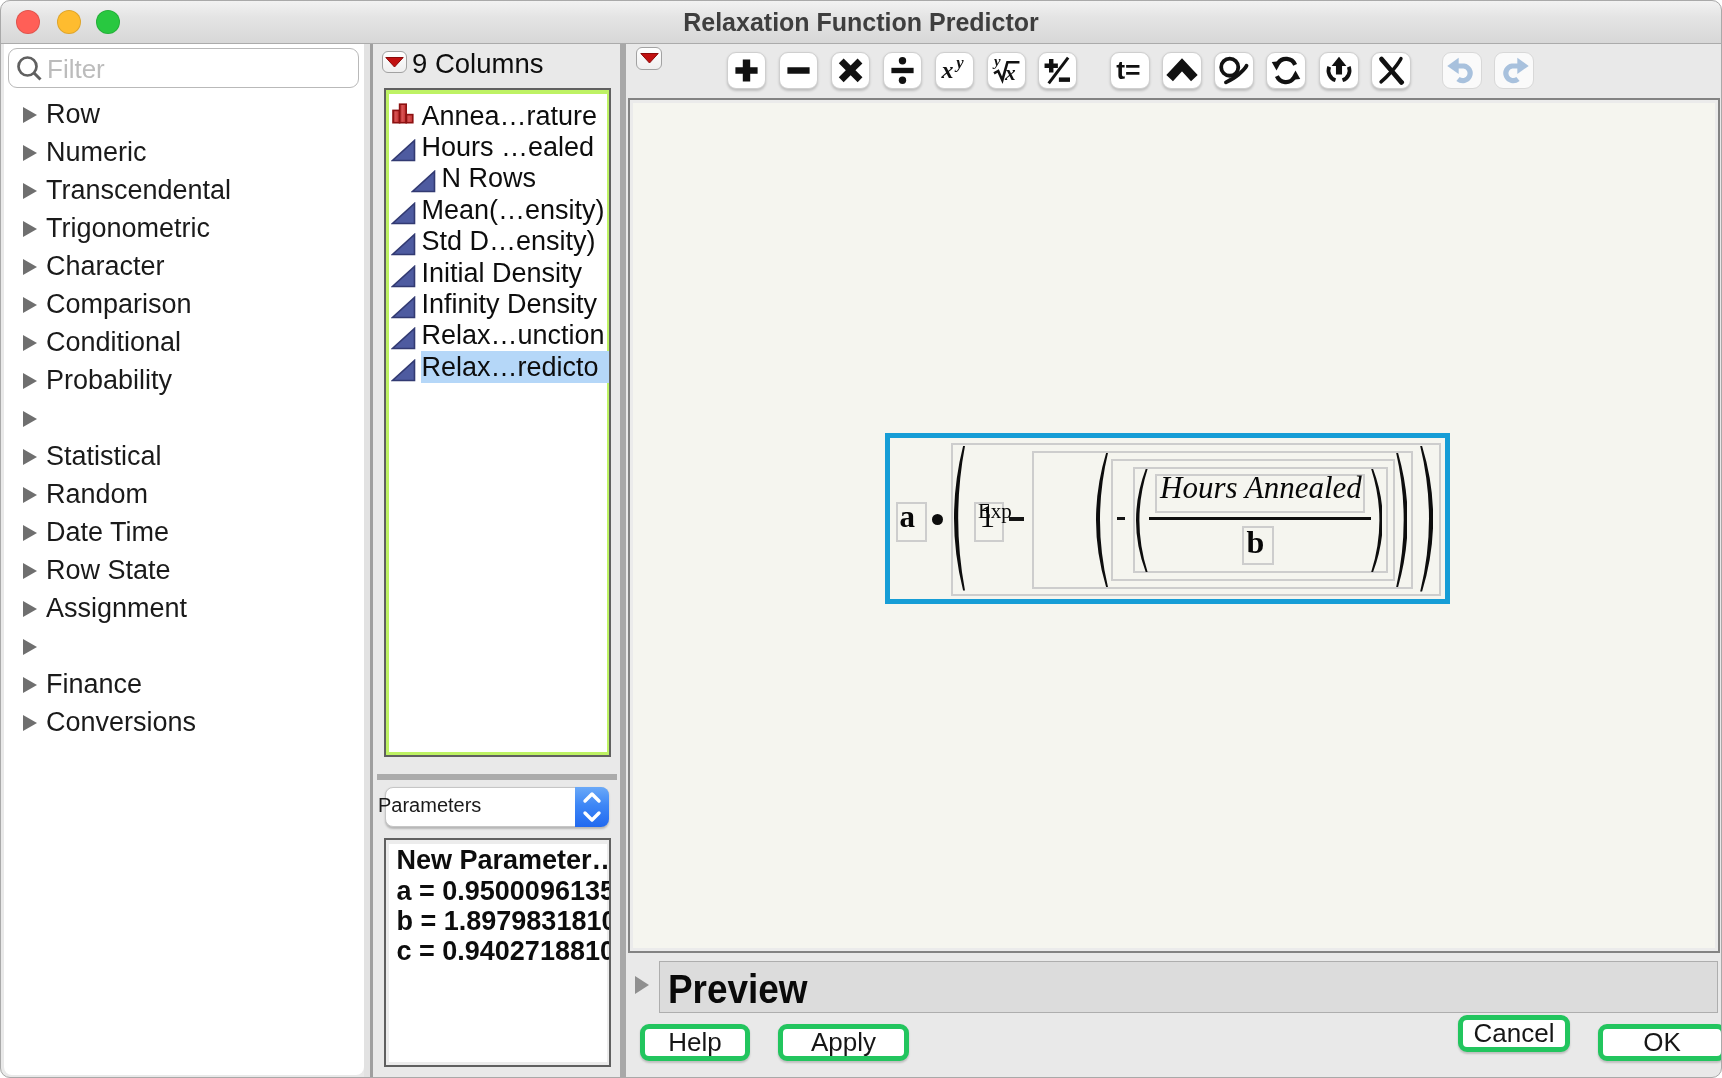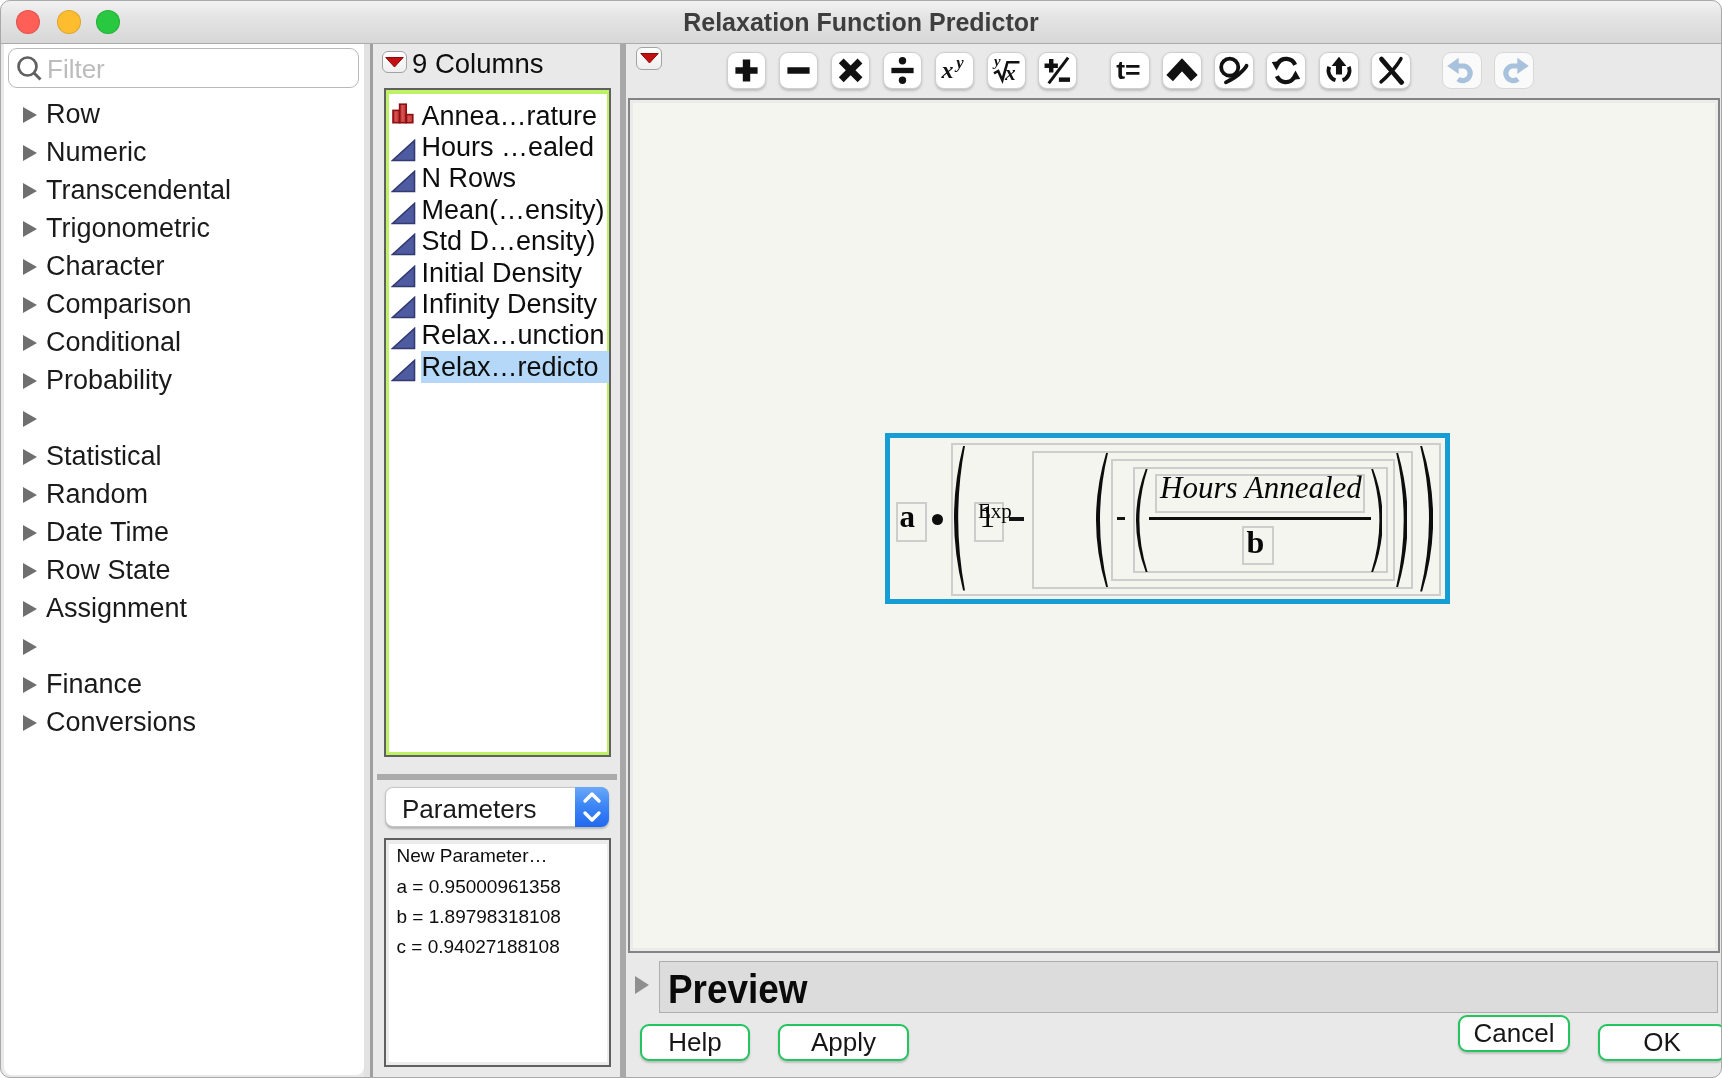--- a/index.html
+++ b/index.html
@@ -37,46 +37,46 @@
   .crow .ctxt{position:absolute;left:36px;top:50%;transform:translateY(-50%);white-space:nowrap;}
   .crow svg{position:absolute;left:5px;top:50%;transform:translateY(-35%);}
   .crow svg.hist{transform:translateY(-60%);}
   #selhl{left:35px;top:260.5px;width:188px;height:32px;background:#b5d7f8;}
   #splitter{left:377px;top:773.5px;width:240px;height:6px;background:#ababab;}
   
   #parambtn{left:384.5px;top:787px;width:224.5px;height:40px;background:#fff;border-radius:8px;
      border:1px solid #c6c6c6;box-shadow:0 1.5px 2px rgba(0,0,0,0.22);box-sizing:border-box;}
   #parambluecap{left:575px;top:787px;width:34px;height:40px;border-radius:0 8px 8px 0;
      background:linear-gradient(180deg,#6aa9f8 0%,#3e87f6 45%,#2169f0 100%);}
-  #paramtxt{left:402px;top:794px;font-size:26px;color:#1a1a1a;}
+  #paramtxt{left:378px;top:794px;font-size:20px;color:#1a1a1a;}
   #paramsbox{left:383.5px;top:838px;width:227px;height:229px;background:#ececec;
      border:2px solid #606060;box-sizing:border-box;overflow:hidden;}
   #paramsboxin{position:absolute;left:3.5px;top:3.5px;width:217.5px;height:218px;background:#fff;}
-  .prow{position:absolute;left:11px;font-size:19px;color:#0d0d0d;white-space:nowrap;}
+  .prow{position:absolute;left:11px;font-size:27px;color:#0d0d0d;white-space:nowrap;font-weight:bold;}
   
   .tbtn{background:#fff;border:1px solid #cfcfcf;border-radius:9px;box-sizing:border-box;
     box-shadow:0 1.5px 2.5px rgba(0,0,0,0.18);display:flex;align-items:center;justify-content:center;}
   .tbtn-dis{background:#fafafa;border:1.5px solid #d8d8d8;border-radius:9px;box-sizing:border-box;
     display:flex;align-items:center;justify-content:center;}
   
   #canvas{left:628px;top:98px;width:1091.5px;height:854.5px;background:#ebebeb;
     border:2px solid #838383;box-sizing:border-box;}
   #canvasin{left:633px;top:103px;width:1081.5px;height:844.5px;background:#f5f5ef;}
   
   .fbox{position:absolute;border:2px solid #cdcdcd;box-sizing:border-box;}
   .ftxt{position:absolute;font-family:"Liberation Serif",serif;color:#070707;white-space:nowrap;}
   #bluebox{position:absolute;left:885px;top:432.5px;width:564.5px;height:171px;
     border:5.5px solid #169dd6;box-sizing:border-box;}
   
   #prevbar{left:658.5px;top:960.5px;width:1059px;height:52px;background:#dcdcdc;
     border:1.5px solid #aeaeae;box-sizing:border-box;}
   #prevtri{left:635px;top:976px;width:0;height:0;border-left:14px solid #8f8f8f;
     border-top:9px solid transparent;border-bottom:9px solid transparent;}
   #prevtxt{left:668px;top:966px;font-size:41px;font-weight:bold;color:#0a0a0a;transform:scaleX(0.9);transform-origin:left;}
-  .fbtn{background:#fff;border:2px solid #22c55e;border-radius:9px;box-sizing:border-box;
+  .fbtn{background:#fff;border:5px solid #22c55e;border-radius:9px;box-sizing:border-box;
     box-shadow:0 1.5px 2px rgba(0,0,0,0.18);font-size:26px;color:#161616;
     display:flex;align-items:center;justify-content:center;}
 </style>
 </head>
 <body>
 
 <div class="abs" id="titlebar"></div>
 <div class="abs light" style="left:16px;background:#ff5f57;border:1px solid rgba(0,0,0,0.12);box-sizing:border-box;"></div>
 <div class="abs light" style="left:56.5px;background:#febc2f;border:1px solid rgba(0,0,0,0.12);box-sizing:border-box;"></div>
 <div class="abs light" style="left:95.5px;background:#28c840;border:1px solid rgba(0,0,0,0.12);box-sizing:border-box;"></div>
@@ -188,21 +188,21 @@
           </g>
         </svg>
         <span class="ctxt">Annea…rature</span>
       </div>
       <div class="crow" style="top:41.400000000000006px;">
         <svg width="25" height="23" viewBox="0 0 25 23">
           <polygon points="1.5,21.5 23.5,21.5 23.5,1.5" fill="#4e5ba0" stroke="#323a72" stroke-width="1.6"></polygon>
         </svg>
         <span class="ctxt">Hours …ealed</span>
       </div>
-      <div class="crow" style="top:72.80000000000001px;">
+      <div class="crow" style="top:72.80000000000001px;margin-left:20px;">
         <svg width="25" height="23" viewBox="0 0 25 23">
           <polygon points="1.5,21.5 23.5,21.5 23.5,1.5" fill="#4e5ba0" stroke="#323a72" stroke-width="1.6"></polygon>
         </svg>
         <span class="ctxt">N Rows</span>
       </div>
       <div class="crow" style="top:104.19999999999999px;">
         <svg width="25" height="23" viewBox="0 0 25 23">
           <polygon points="1.5,21.5 23.5,21.5 23.5,1.5" fill="#4e5ba0" stroke="#323a72" stroke-width="1.6"></polygon>
         </svg>
         <span class="ctxt">Mean(…ensity)</span>

